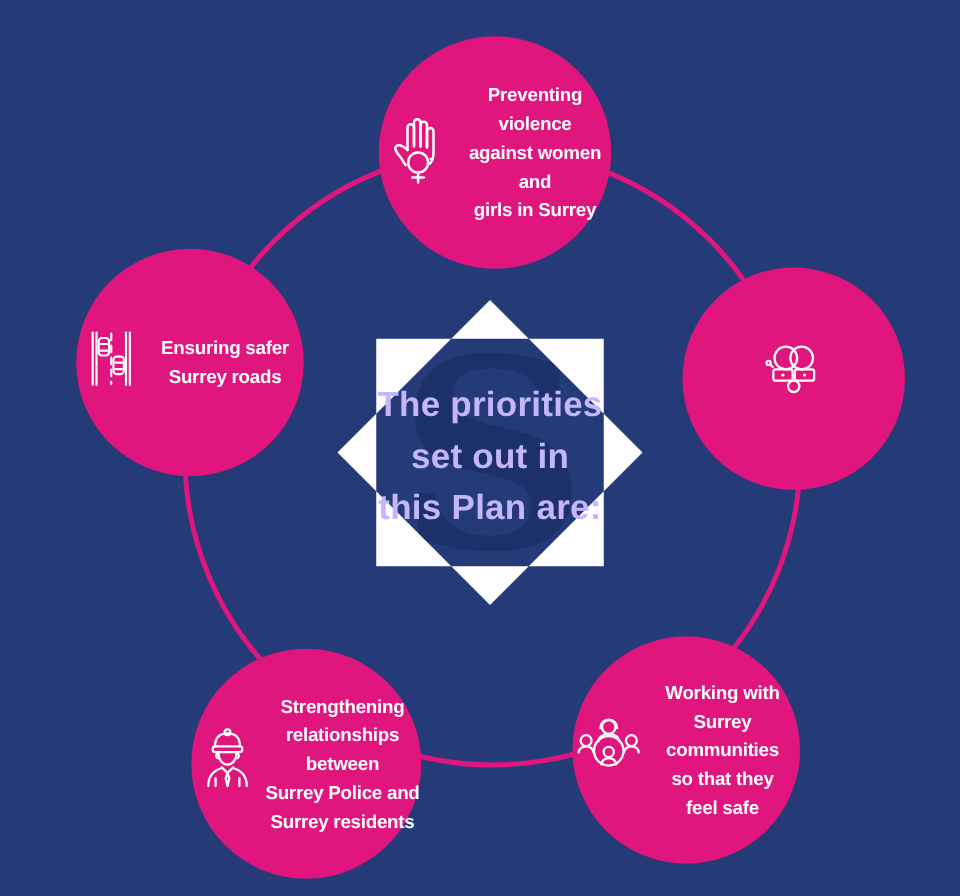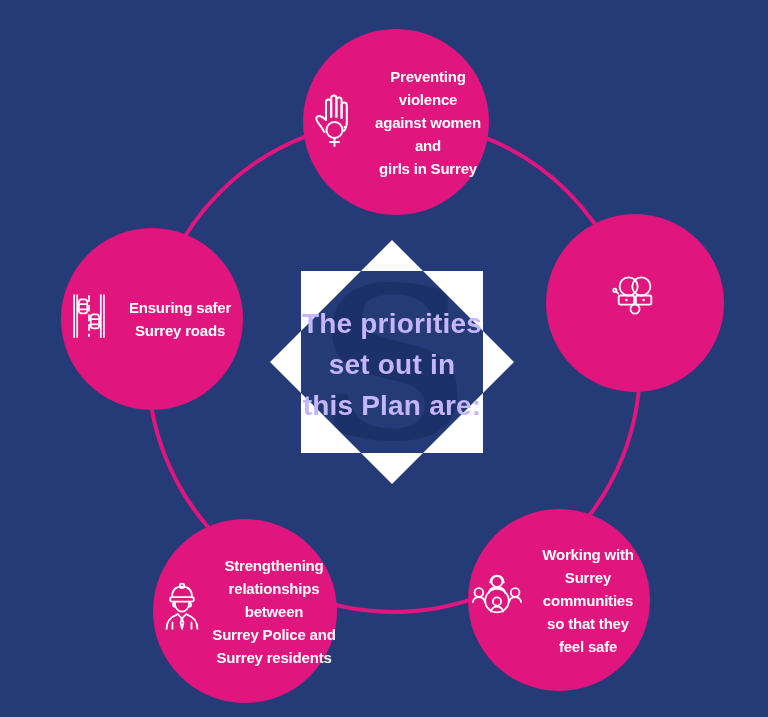--- a/index.html
+++ b/index.html
@@ -16,23 +16,23 @@
     display:flex;align-items:center;justify-content:center;
     text-align:center;
   }
   .circle .icon{margin-bottom:6px;flex:0 0 auto;}
   .circle-label{
     color:#ffffff;font-weight:bold;font-size:15px;line-height:23px;
     letter-spacing:-0.2px;white-space:pre-line;width:100%;
   }
   .c-top{left:303px;top:29px;width:186px;height:186px;}
   .c-right{left:546px;top:214px;width:178px;height:178px;}
-  .c-left{left:61px;top:228px;width:182px;height:182px;justify-content:center;}
+  .c-left{left:61px;top:199px;width:182px;height:182px;justify-content:center;}
   .c-bottom-left{left:153px;top:519px;width:184px;height:184px;}
-  .c-bottom-right{left:468px;top:509px;width:182px;height:182px;}
+  .c-bottom-right{left:458px;top:509px;width:182px;height:182px;}
   .center-label{
     position:absolute;left:242px;top:303px;width:300px;
     color:#c4b5fd;font-weight:bold;font-size:28px;line-height:41px;
     letter-spacing:0.2px;text-align:center;white-space:pre-line;
   }
   .icon svg{display:block;}
 </style>
 </head>
 <body>
 

